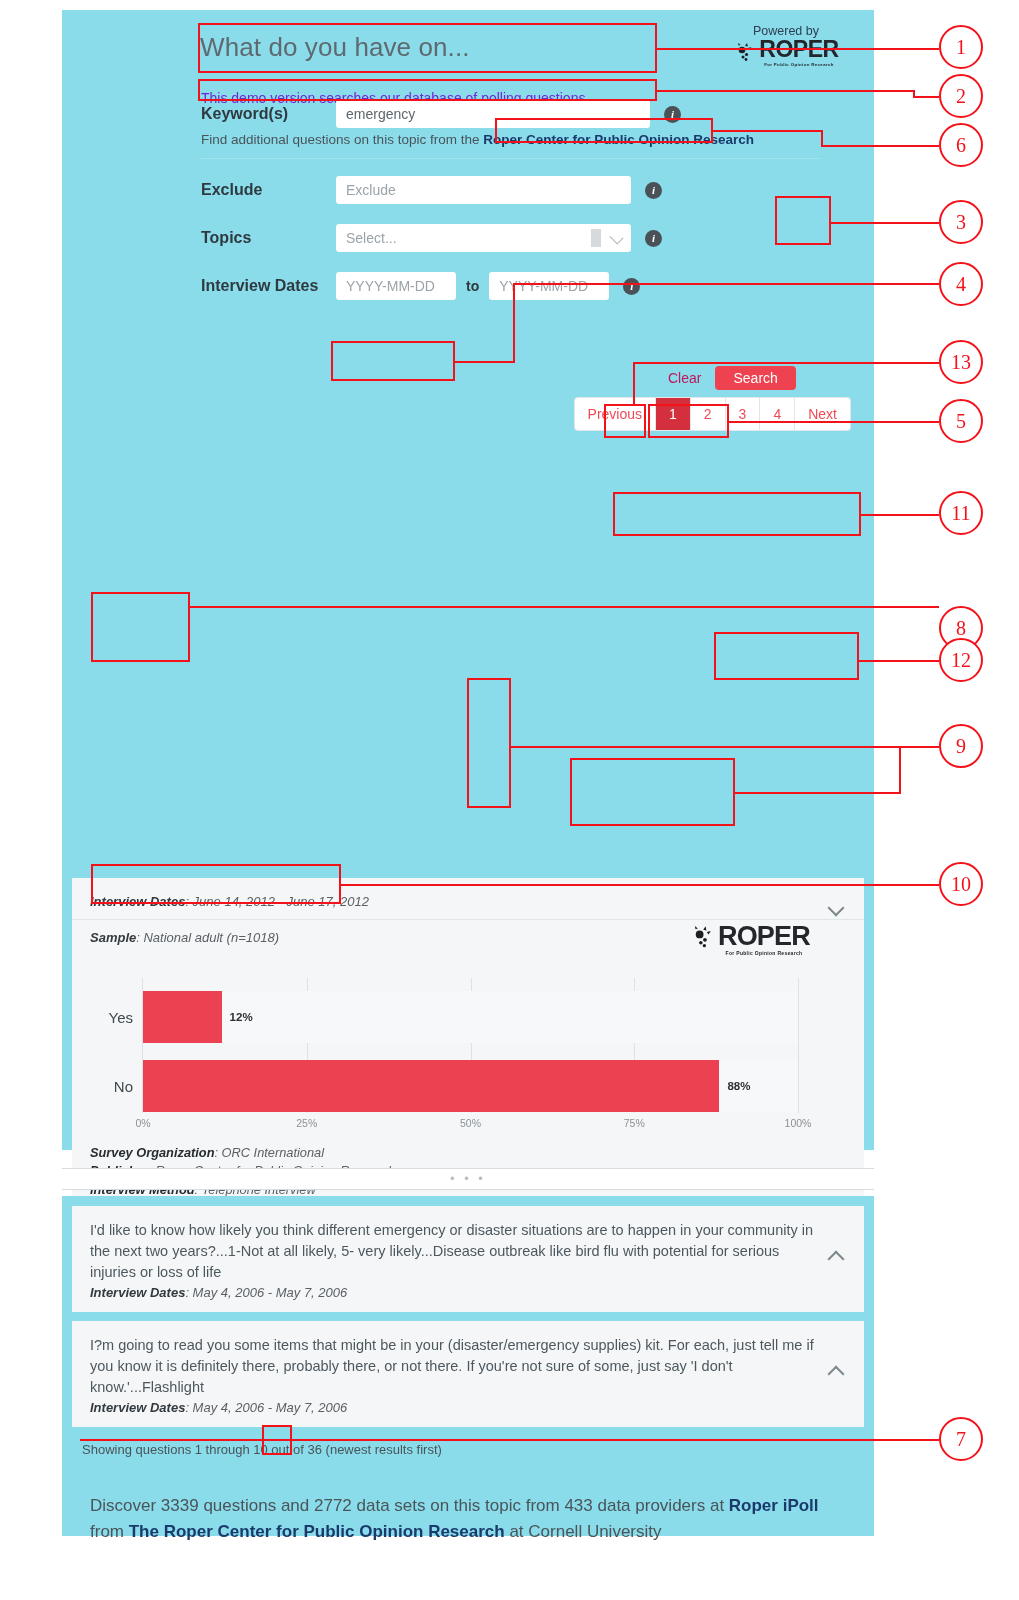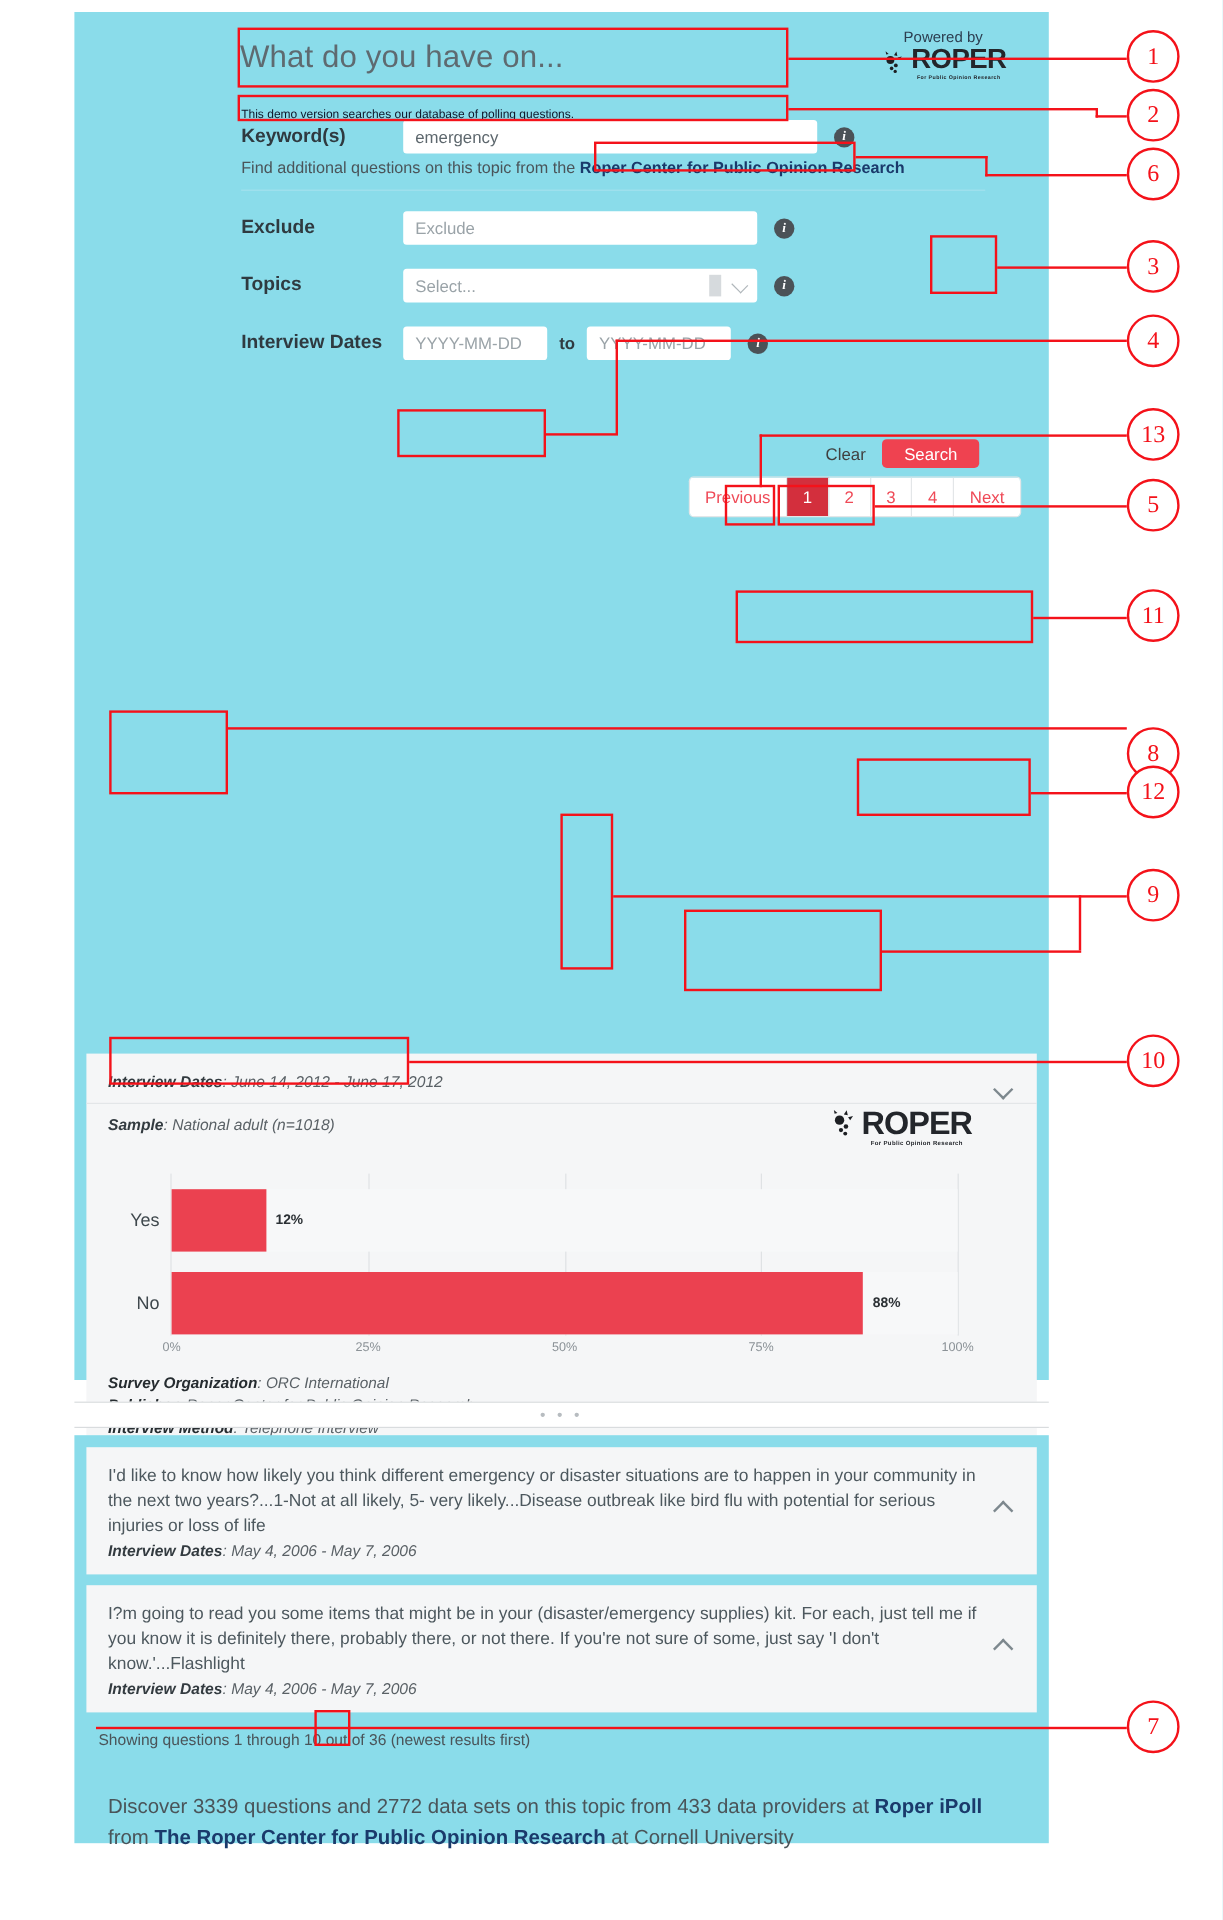--- a/index.html
+++ b/index.html
@@ -41,21 +41,21 @@
     font-weight:bold; font-size:23px; letter-spacing:-.5px;
     color:#23262b; line-height:.95;
   }
   .roper-sub {
     font-size:4.4px; letter-spacing:.35px; color:#23262b;
     text-align:center; margin-top:1px; font-weight:bold;
   }
 
   .subtitle {
     position:absolute; left:139px; top:80px;
-    font-size:10px; color:#0f172a;
+    font-size:14px; color:#6d28d9;
   }
 
   .findline {
     position:absolute; left:139px; top:120px; width:600px;
     font-size:13.5px; color:#4a5459; line-height:20px;
   }
   .findline b { color:#1a3a6b; font-weight:bold; }
 
   
   .form { position:relative; margin-top:0; padding-bottom:8px; }
@@ -91,22 +91,22 @@
   }
   .chev {
     position:absolute; right:9px; top:9px;
     width:9px; height:9px; border-right:1.6px solid #b0b7bb;
     border-bottom:1.6px solid #b0b7bb; transform:rotate(45deg);
   }
   .to-word { font-size:14px; font-weight:bold; color:#2f3a40; margin:0 10px; }
 
   .btn-row { position:absolute; left:600px; top:278px; display:flex; align-items:center; gap:8px;}
   .btn-clear {
-    background:transparent; border:0; color:#404040; font-size:14px;
-    font-family:"Liberation Sans", sans-serif; cursor:pointer; padding:4px 6px;margin-left:20px;
+    background:transparent; border:0; color:#be185d; font-size:14px;
+    font-family:"Liberation Sans", sans-serif; cursor:pointer; padding:4px 6px;
   }
   .btn-search {
     background:#ef4250; border:0; color:#fff; font-size:14px;
     border-radius:4px; padding:4px 18px; cursor:pointer;
     font-family:"Liberation Sans", sans-serif;
   }
 
   
   .pager {
     position:absolute; right:24px; top:388px;
@@ -241,21 +241,21 @@
   </div>
 
   <div class="findline">
     <span>Find additional questions on this topic from the </span><b>Roper Center for Public Opinion Research</b>
   </div>
 
   <div class="form" style="height:330px;">
 
     <div class="f-row" style="left:139px; top:12px;">
       <div class="f-label">Keyword(s)</div>
-      <input class="f-input" style="width: 345px;" value="emergency">
+      <input class="f-input" style="width: 314px;" value="emergency">
       <div class="info-dot">i</div>
     </div>
 
     <div class="divider"></div>
 
     <div class="f-row" style="left:139px; top:88px;">
       <div class="f-label">Exclude</div>
       <input class="f-input" style="width: 295px;" placeholder="Exclude">
       <div class="info-dot">i</div>
     </div>

